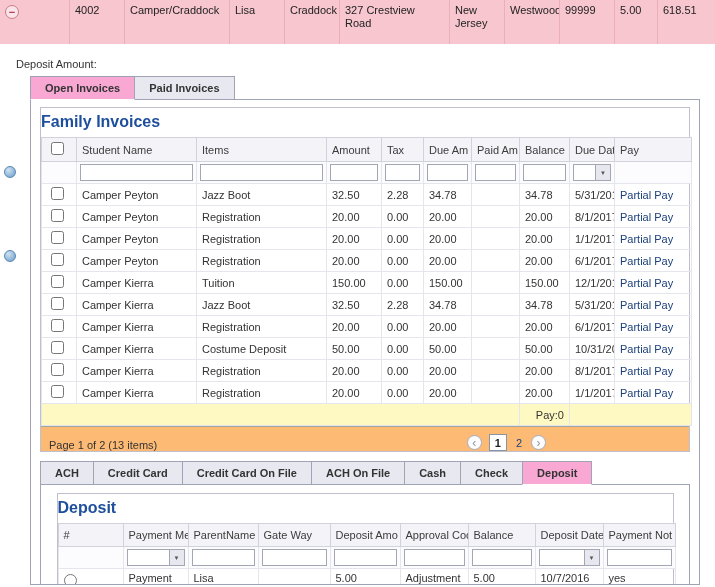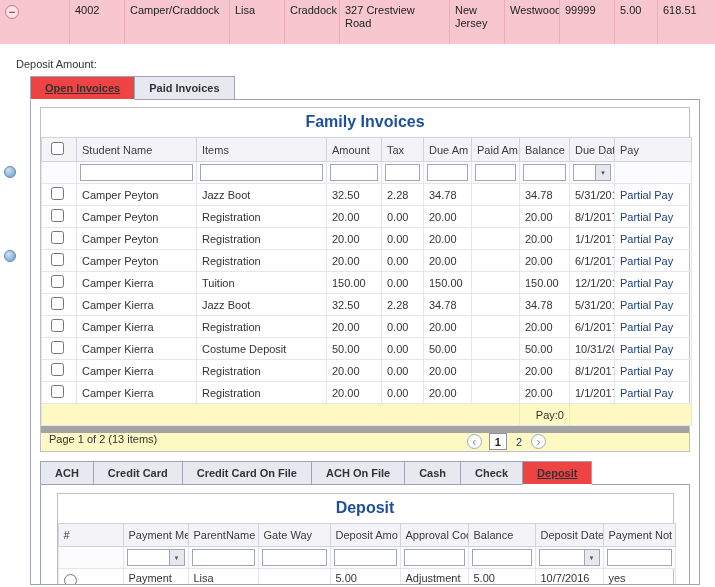--- a/index.html
+++ b/index.html
@@ -17,47 +17,47 @@
   .icon-cell { padding-top: 5px; }
   .collapse-icon { display: inline-flex; width: 14px; height: 14px; border-radius: 50%; border: 1px solid #c97b8a; background: #fbe4e9; color: #b03a52; align-items: center; justify-content: center; font-size: 11px; font-weight: bold; line-height: 1; cursor: pointer; }
 
   .side-icon { position: absolute; left: 4px; width: 12px; height: 12px; border-radius: 50%; background: radial-gradient(circle at 35% 30%, #cfe2f3, #6b9cc9); border: 1px solid #5b87b0; }
 
   .deposit-amount { margin: 14px 0 6px 16px; }
 
   .tabstrip { display: flex; margin-left: 30px; position: relative; z-index: 2; margin-bottom: -1px; }
   .tabstrip.inner { margin-left: 9px; margin-top: 9px; }
   .tab { padding: 5px 14px; border: 1px solid #9fa3b4; background: #e8e8f1; font-weight: bold; color: #333; cursor: pointer; margin-right: -1px; white-space: nowrap; }
-  .tab.active { background: #ef4444; border-bottom-color: #fff; position: relative; z-index: 3; text-decoration: underline; }
+  .tab.active { background: #f9a8d4; border-bottom-color: #fff; position: relative; z-index: 3; }
 
   .main-panel { margin-left: 30px; width: 670px; height: 486px; border: 1px solid #9fa3b4; background: #fff; padding-top: 7px; overflow: hidden; position: relative; z-index: 1; }
 
   .grid { border: 1px solid #c0c0cc; background: #fff; }
   .grid.invoices { width: 650px; margin: 0 auto; }
   .grid.deposit  { width: 617px; margin: 0 auto; }
-  .grid-title { text-align: center; font-weight: bold; font-size: 16px; color: #1e4f9c; padding: 5px 0 6px; }
+  .grid-title { font-weight: bold; font-size: 16px; color: #1e4f9c; padding: 5px 0 6px; }
 
   table.dxgrid { border-collapse: collapse; table-layout: fixed; width: 100%; }
   .dxgrid th { background: #f3f3f8; border: 1px solid #d2d2dc; font-weight: normal; text-align: left; padding: 4px 5px; height: 23px; color: #3c3c3c; overflow: hidden; white-space: nowrap; }
   .dxgrid td { border: 1px solid #e5e5ec; padding: 3px 5px; height: 22px; overflow: hidden; white-space: nowrap; }
   .dxgrid .cb-cell, .dxgrid .cb-col { padding-left: 9px; }
   .dxgrid input[type="checkbox"] { margin: 0; width: 13px; height: 13px; }
 
   tr.filter td { padding: 2px 3px; background: #fcfcfe; }
   .filter-input { width: 100%; height: 17px; border: 1px solid #a2a7b3; font-family: inherit; font-size: 11px; padding: 0 2px; background: #fff; }
   .combo { display: flex; height: 17px; border: 1px solid #a2a7b3; background: #fff; }
   .combo-input { flex: 1; min-width: 0; border: none; outline: none; font-family: inherit; font-size: 11px; padding: 0 2px; }
   .combo .drop { width: 15px; background: #e7e7ef; border-left: 1px solid #a2a7b3; display: flex; align-items: center; justify-content: center; font-size: 6px; color: #555; cursor: pointer; }
 
   .pay-link { color: #1b3f7a; cursor: pointer; margin-left: 32px; }
 
   tfoot td { border: none; border-top: 1px solid #c6c6d2; background: #fef9c3; height: 21px; padding: 3px 5px; }
   .footer-pay { text-align: right; }
 
-  .pager { display: flex; align-items: flex-start; height: 25px; background: #fef9c3; border-top: 7px solid #a3a3a3; padding: 0 8px; }
+  .pager { display: flex; align-items: flex-end; height: 25px; background: #fdba74; border-top: 1px solid #a3a3a3; padding: 0 8px; }
   .pager-controls { margin-left: auto; margin-right: 135px; display: flex; align-items: center; gap: 7px; }
   .pager-arrow { width: 15px; height: 15px; border-radius: 50%; border: 1px solid #a5abb8; color: #8a92a0; display: flex; align-items: center; justify-content: center; font-size: 12px; line-height: 12px; background: #fdfdfe; cursor: pointer; }
   .page-num { color: #1b3f7a; cursor: pointer; padding: 0 2px; }
   .page-num.current { border: 1px solid #8a93a3; background: #fff; color: #222; font-weight: bold; height: 17px; padding: 0 5px; display: flex; align-items: center; cursor: default; }
 
   .deposit-panel { margin: 0 9px; border: 1px solid #9fa3b4; background: #fff; height: 104px; overflow: hidden; padding-top: 8px; }
   .dxgrid td.wrap { white-space: normal; vertical-align: top; line-height: 13px; }
   .radio-cell { vertical-align: top; padding-left: 8px; }
   .radio-cell input { margin: 2px 0 0 0; }
 </style>

